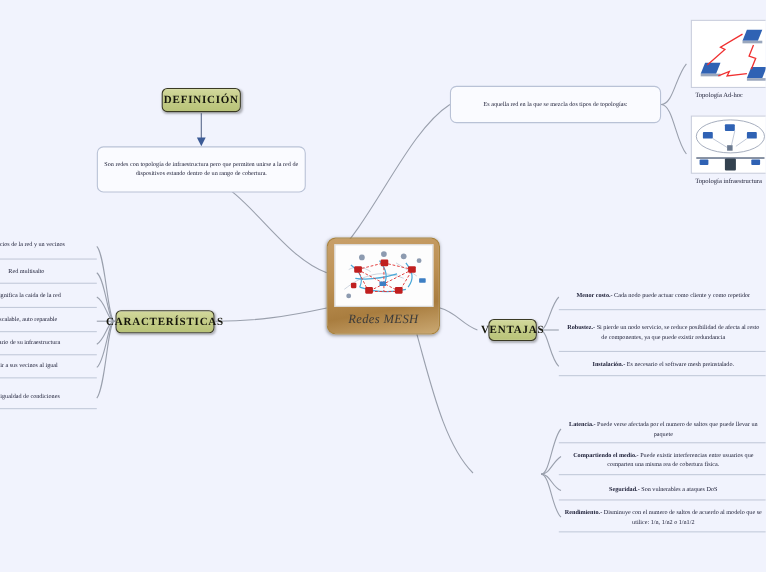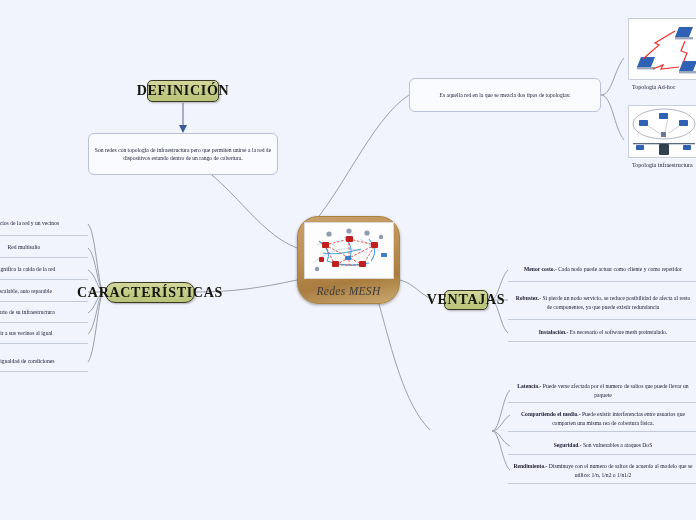--- a/index.html
+++ b/index.html
@@ -9,21 +9,21 @@
     font-family:"Liberation Serif", serif;
     overflow:hidden;
     position:relative;
   }
   #canvas{position:absolute;inset:0;width:696px;height:520px;}
   svg.links{position:absolute;left:0;top:0;width:696px;height:520px;pointer-events:none;}
 
   
   .center-node{
     position:absolute;left:297px;top:216px;width:103px;height:88px;
-    border-radius:21px;
+    border-radius:8px;
     background:linear-gradient(170deg,#c8a06a 0%,#bd9154 40%,#a97d3f 72%,#caa872 100%);
     box-shadow:0 1px 3px rgba(0,0,0,.35);
     border:1px solid #a8833f;
     display:flex;flex-direction:column;align-items:center;
     padding-top:5px;box-sizing:border-box;
   }
   .center-img{
     width:88px;height:55px;background:#fdfdfd;border:1px solid #d8d8d8;
     position:relative;overflow:hidden;
   }
@@ -33,21 +33,21 @@
   }
 
   
   .topic{
     position:absolute;
     background:linear-gradient(180deg,#d2d89c 0%,#c2cb85 55%,#b9c379 100%);
     border:1.4px solid #3a3a24;
     border-radius:5px;
     box-shadow:1px 1px 2px rgba(0,0,0,.28);
     font-family:"Liberation Serif",serif;
-    font-weight:bold;font-size:14px;letter-spacing:.7px;
+    font-weight:bold;font-size:10px;letter-spacing:.7px;
     color:#16160c;
     display:flex;align-items:center;justify-content:center;
     text-align:center;box-sizing:border-box;
   }
 
   
   .leaf{
     position:absolute;
     background:#fafbff;
     border:1px solid #b9c2d6;
@@ -221,21 +221,21 @@
         <rect x="30" y="38" width="10" height="11" rx="1"></rect>
       </g>
       <g fill="#2f62b4">
         <rect x="7" y="39" width="8" height="5" rx="0.8"></rect>
         <rect x="54" y="39" width="8" height="5" rx="0.8"></rect>
       </g>
     </svg>
   </div>
   <div class="thumb-cap" style="left:632px;top:162px;">Topología infraestructura</div>
 
-  <div class="topic" style="left:105px;top:282px;width:90px;height:21px;border-radius:10px;">
+  <div class="topic" style="left:105px;top:282px;width:90px;height:21px;">
     <span>CARACTERÍSTICAS</span>
   </div>
 
   <div class="leaf ruled" style="left:-40px;top:212px;width:128px;height:24px;">
     <span>servicios de la red y un vecinos</span>
   </div>
   <div class="leaf ruled" style="left:-40px;top:238px;width:128px;height:20px;">
     <span>Red multisalto</span>
   </div>
   <div class="leaf ruled" style="left:-40px;top:260px;width:128px;height:20px;">

